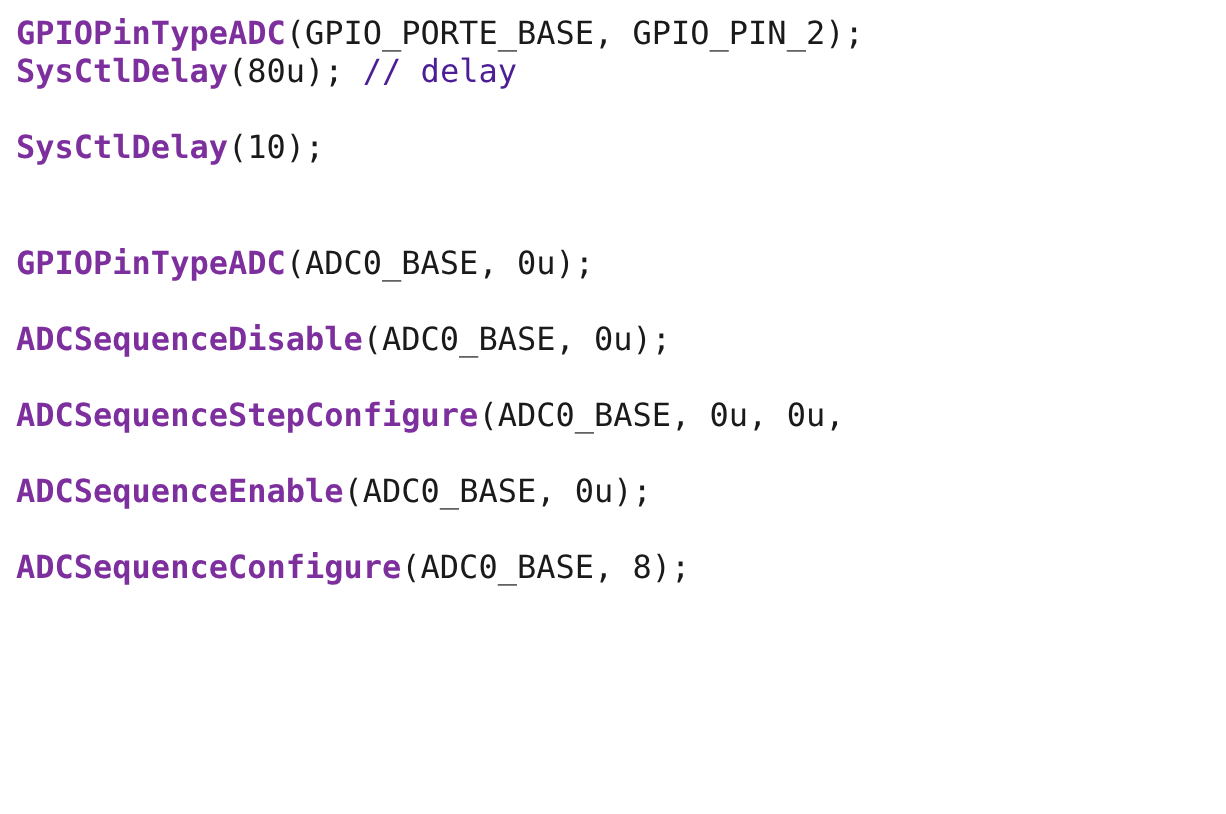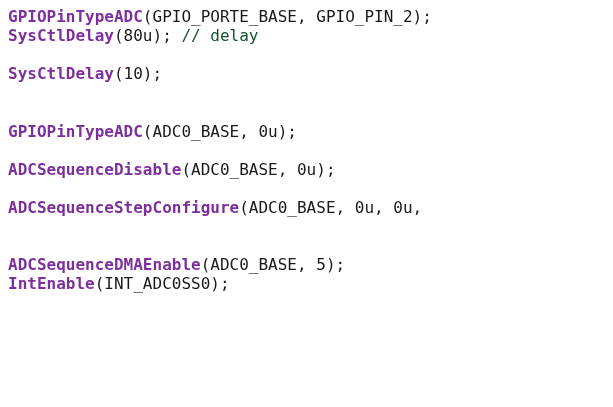--- a/index.html
+++ b/index.html
@@ -34,36 +34,36 @@
   }
   .tok-fn {
     color: #7d2f9e;
     font-weight: bold;
   }
   .tok-plain {
     color: #1a1a1a;
     font-weight: normal;
   }
   .tok-comment {
-    color: #14532d;
+    color: #4c1d95;
     font-weight: normal;
   }
 </style>
 </head>
 <body>
 
 <div id="code-block">
     <div class="code-line"><span class="tok-fn">GPIOPinTypeADC</span><span class="tok-plain">(GPIO_PORTE_BASE, GPIO_PIN_2);</span></div>
     <div class="code-line"><span class="tok-fn">SysCtlDelay</span><span class="tok-plain">(80u); </span><span class="tok-comment">// delay</span></div>
     <div class="code-line blank">&nbsp;</div>
     <div class="code-line"><span class="tok-fn">SysCtlDelay</span><span class="tok-plain">(10);</span></div>
     <div class="code-line blank">&nbsp;</div>
     <div class="code-line blank">&nbsp;</div>
     <div class="code-line"><span class="tok-fn">GPIOPinTypeADC</span><span class="tok-plain">(ADC0_BASE, 0u);</span></div>
     <div class="code-line blank">&nbsp;</div>
     <div class="code-line"><span class="tok-fn">ADCSequenceDisable</span><span class="tok-plain">(ADC0_BASE, 0u);</span></div>
     <div class="code-line blank">&nbsp;</div>
     <div class="code-line"><span class="tok-fn">ADCSequenceStepConfigure</span><span class="tok-plain">(ADC0_BASE, 0u, 0u,</span></div>
     <div class="code-line blank">&nbsp;</div>
+    <div class="code-line"><span class="tok-fn">ADCSequenceEnable</span><span class="tok-plain">(ADC0_BASE, 0u);</span></div>
     <div class="code-line blank">&nbsp;</div>
-    <div class="code-line"><span class="tok-fn">ADCSequenceDMAEnable</span><span class="tok-plain">(ADC0_BASE, 5);</span></div>
-    <div class="code-line"><span class="tok-fn">IntEnable</span><span class="tok-plain">(INT_ADC0SS0);</span></div>
+    <div class="code-line"><span class="tok-fn">ADCSequenceConfigure</span><span class="tok-plain">(ADC0_BASE, 8);</span></div>
   </div>
 
 </body></html>

